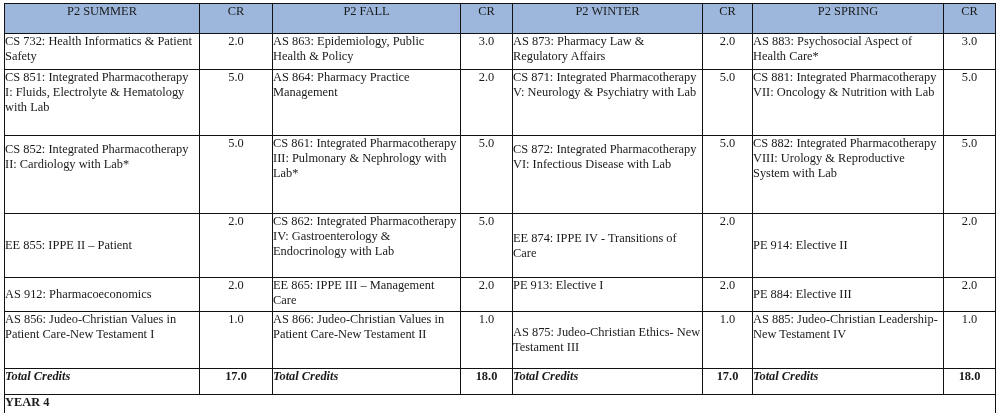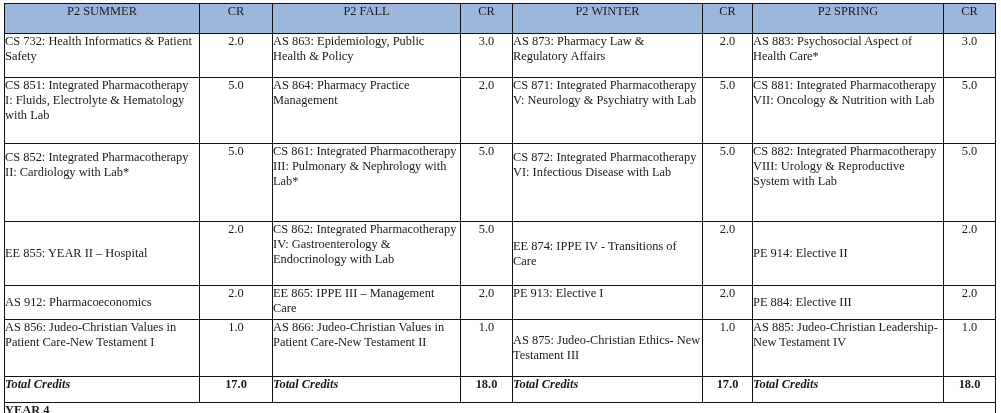--- a/index.html
+++ b/index.html
@@ -71,21 +71,21 @@
   td.year-row {
     font-weight: bold;
     padding: 2px 4px 0 17px;
   }
   tr.next-hdr td {
     background: #9db7dc;
     height: 4px;
     border-bottom: none;
   }
   .r-hdr { height: 30px; }
-  .r1 { height: 44px; margin-top: 45px; }
+  .r1 { height: 36px; margin-top: 45px; }
   .r2 { height: 66px; }
   .r3 { height: 78px; }
   .r4 { height: 64px; }
   .r5 { height: 34px; }
   .r6 { height: 57px; margin-top: 32px; }
   .r-total { height: 26px; }
   .r-year { height: 21px; }
 </style>
 </head>
 <body>
@@ -140,21 +140,21 @@
     <td class="credit">5.0</td>
     <td class="course">CS 861: Integrated Pharmacotherapy III: Pulmonary &amp; Nephrology with Lab*</td>
     <td class="credit">5.0</td>
     <td class="course padtop">CS 872: Integrated Pharmacotherapy VI: Infectious Disease with Lab</td>
     <td class="credit">5.0</td>
     <td class="course">CS 882: Integrated Pharmacotherapy VIII: Urology &amp; Reproductive System with Lab</td>
     <td class="credit">5.0</td>
   </tr>
 
   <tr class="r4">
-    <td class="course mid">EE 855: YEAR II – Hospital</td>
+    <td class="course mid">EE 855: IPPE II – Patient</td>
     <td class="credit">2.0</td>
     <td class="course">CS 862: Integrated Pharmacotherapy IV: Gastroenterology &amp; Endocrinology with Lab</td>
     <td class="credit">5.0</td>
     <td class="course mid">EE 874: IPPE IV - Transitions of Care</td>
     <td class="credit">2.0</td>
     <td class="course mid">PE 914: Elective II</td>
     <td class="credit">2.0</td>
   </tr>
 
   <tr class="r5">

